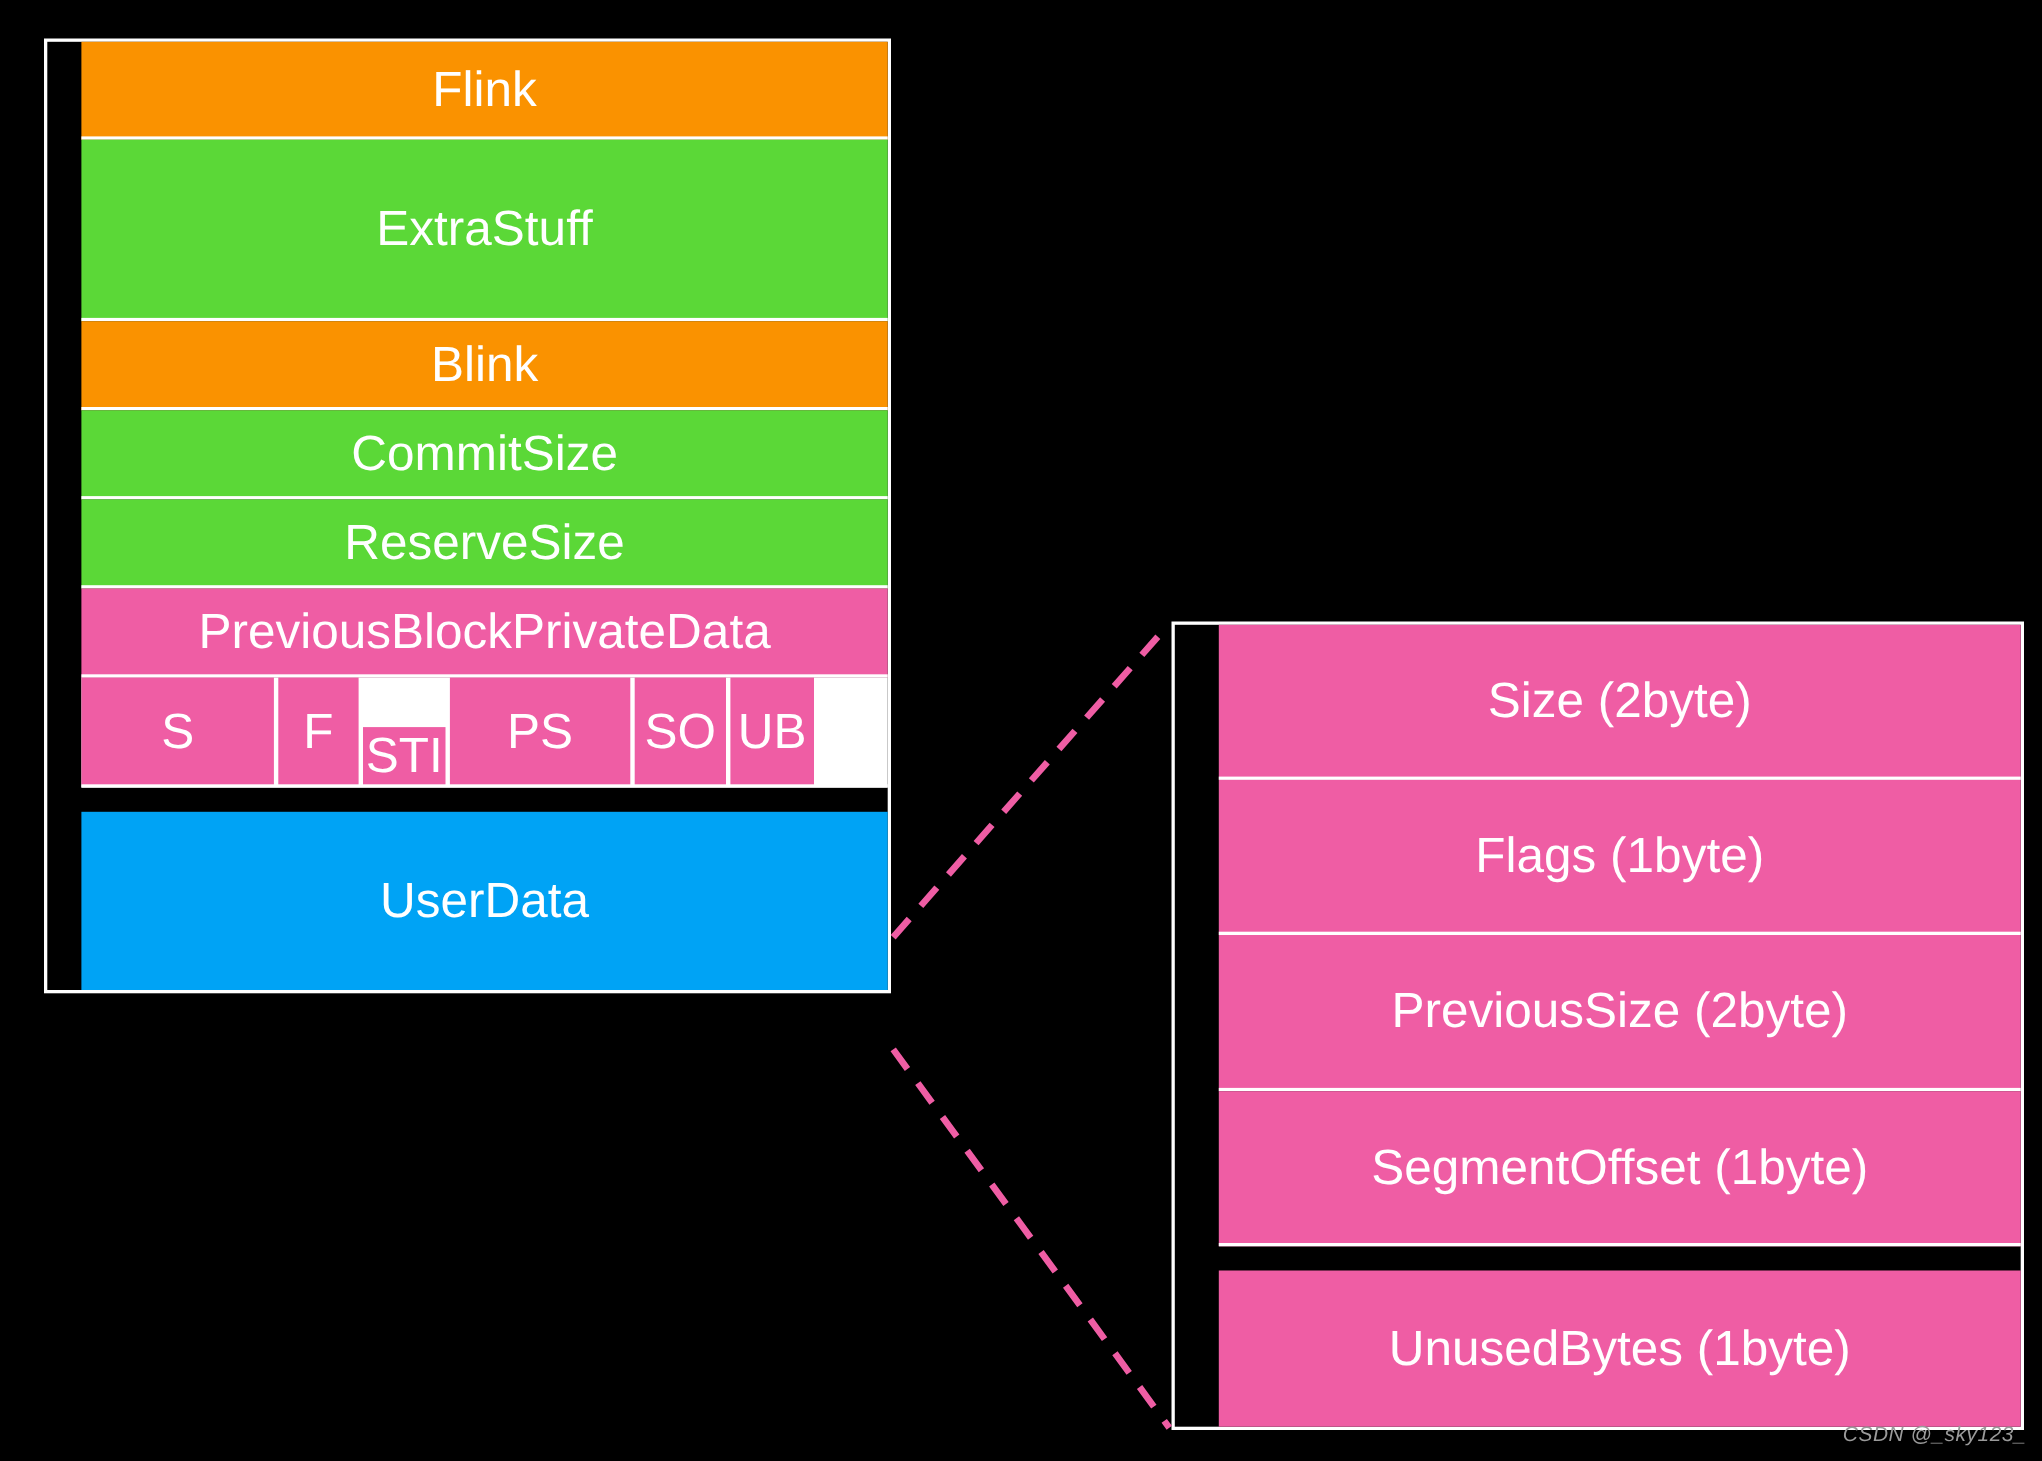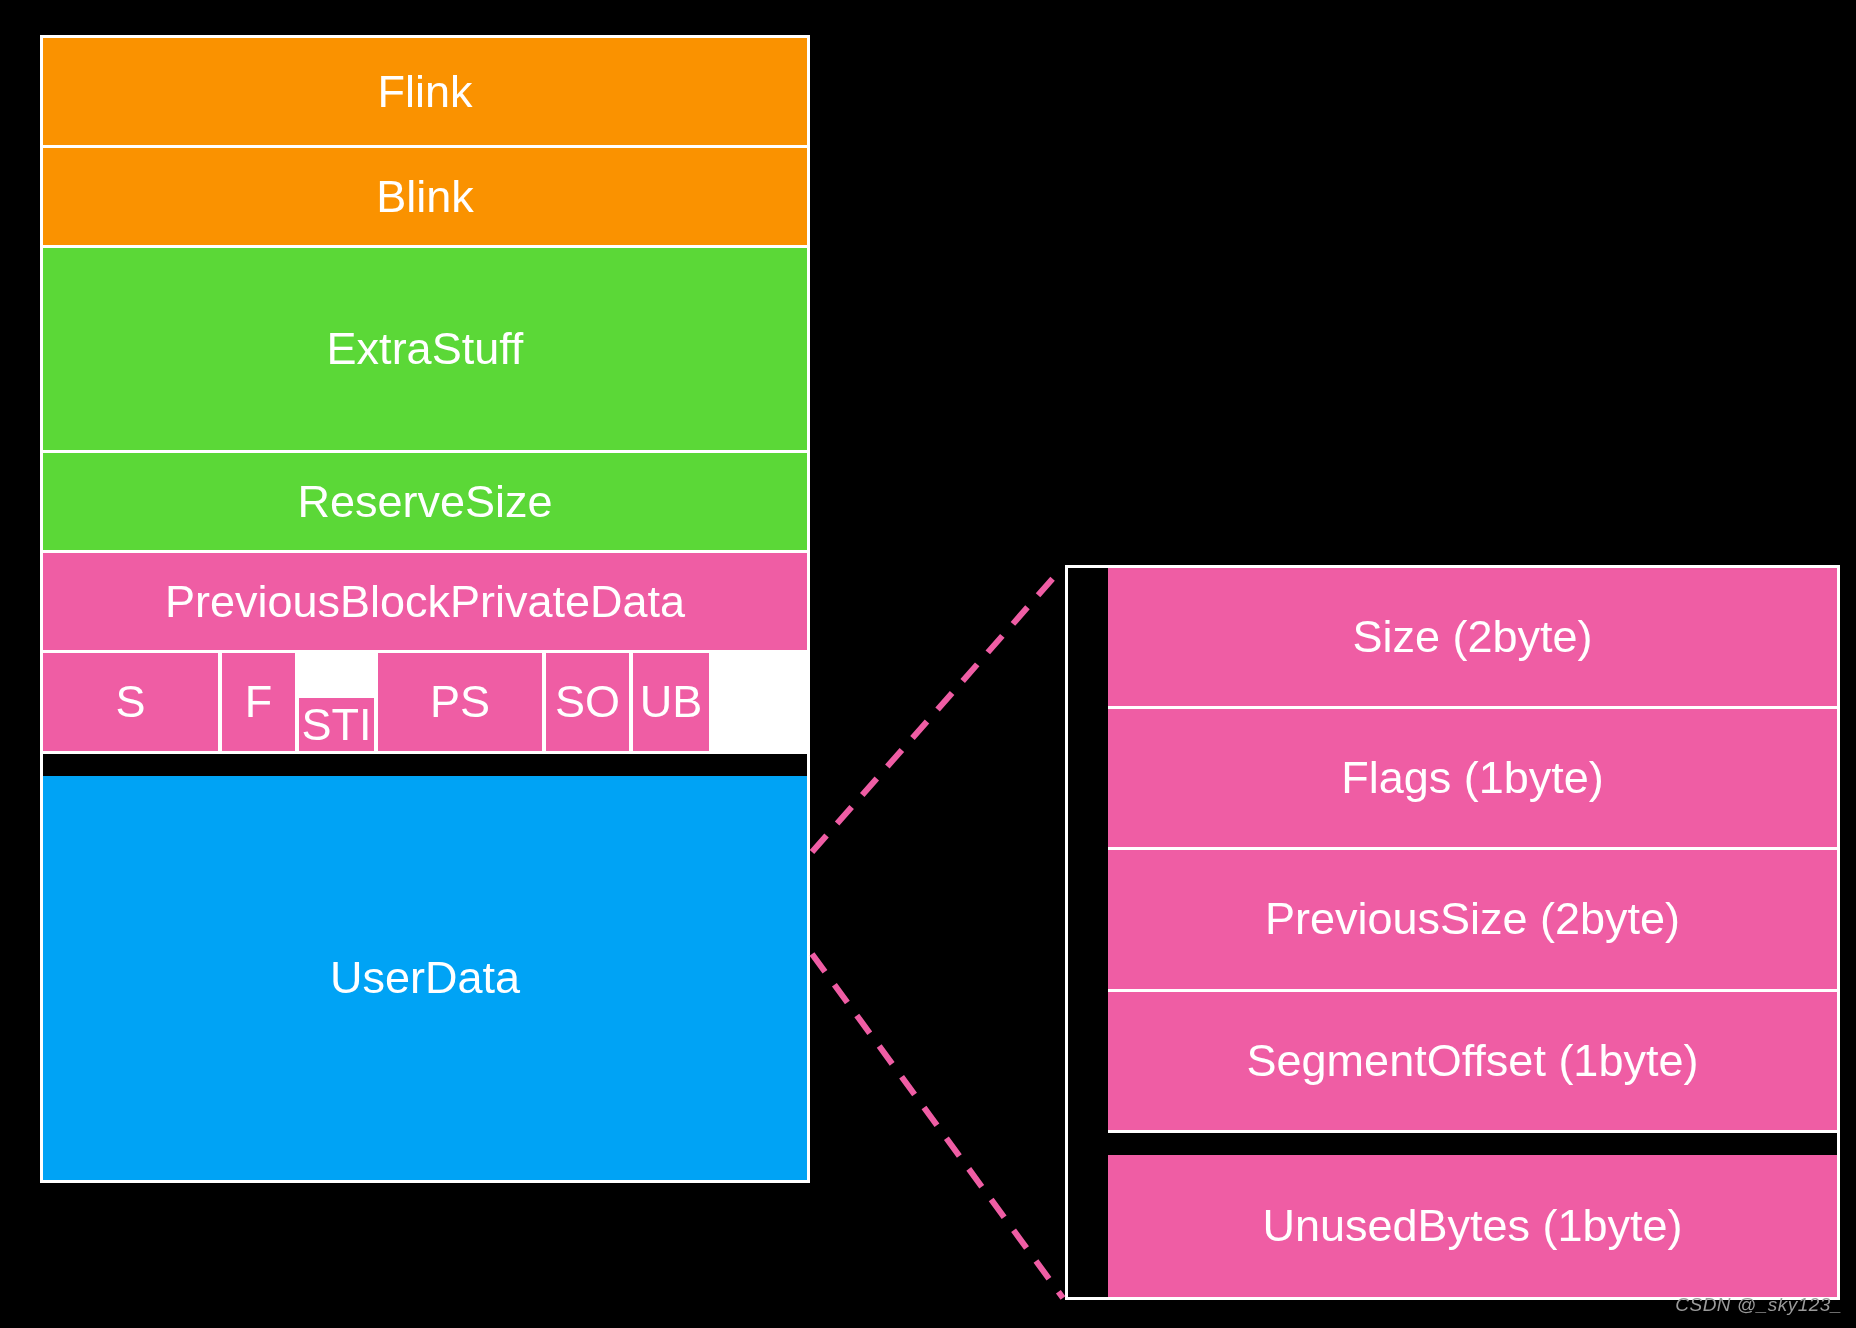--- a/index.html
+++ b/index.html
@@ -43,21 +43,22 @@
   .c-orange { background: #FA9200; }
   .c-green  { background: #5BD837; }
   .c-pink   { background: #EF5DA4; }
   .c-blue   { background: #00A3F5; }
 
   
   #left-struct {
     left: 40px;
     top: 35px;
     width: 770px;
-    height: 1148px;
+    height: 868px;
+    padding-left: 31px;
   }
   #left-struct .row { font-size: 45px; }
 
   
   .seg-row {
     box-sizing: border-box;
     border-bottom: 3px solid #ffffff;
     display: flex;
     background: #ffffff;
   }
@@ -107,22 +108,23 @@
     font-style: italic;
   }
 </style>
 </head>
 <body>
 
 <div id="stage">
 
   <div class="struct" id="left-struct">
       <div class="row c-orange" style="height: 110px;">Flink</div>
+      <div class="row c-green" style="height: 205px;">ExtraStuff</div>
       <div class="row c-orange" style="height: 100px;">Blink</div>
-      <div class="row c-green" style="height: 205px;">ExtraStuff</div>
+      <div class="row c-green" style="height: 100px;">CommitSize</div>
       <div class="row c-green" style="height: 100px;">ReserveSize</div>
       <div class="row c-pink" style="height: 100px;">PreviousBlockPrivateData</div>
       <div class="seg-row" style="height: 101px;">
         <div class="seg" style="width: 175px; flex: 0 0 175px;">S</div>
         <div class="seg" style="width: 73px; flex: 0 0 73px;">F</div>
         <div class="seg" style="width: 75px; flex: 0 0 75px; margin-top: 45px;">STI</div>
         <div class="seg" style="width: 164px; flex: 0 0 164px;">PS</div>
         <div class="seg" style="width: 83px; flex: 0 0 83px;">SO</div>
         <div class="seg" style="width: 76px; flex: 0 0 76px;">UB</div>
       </div>

